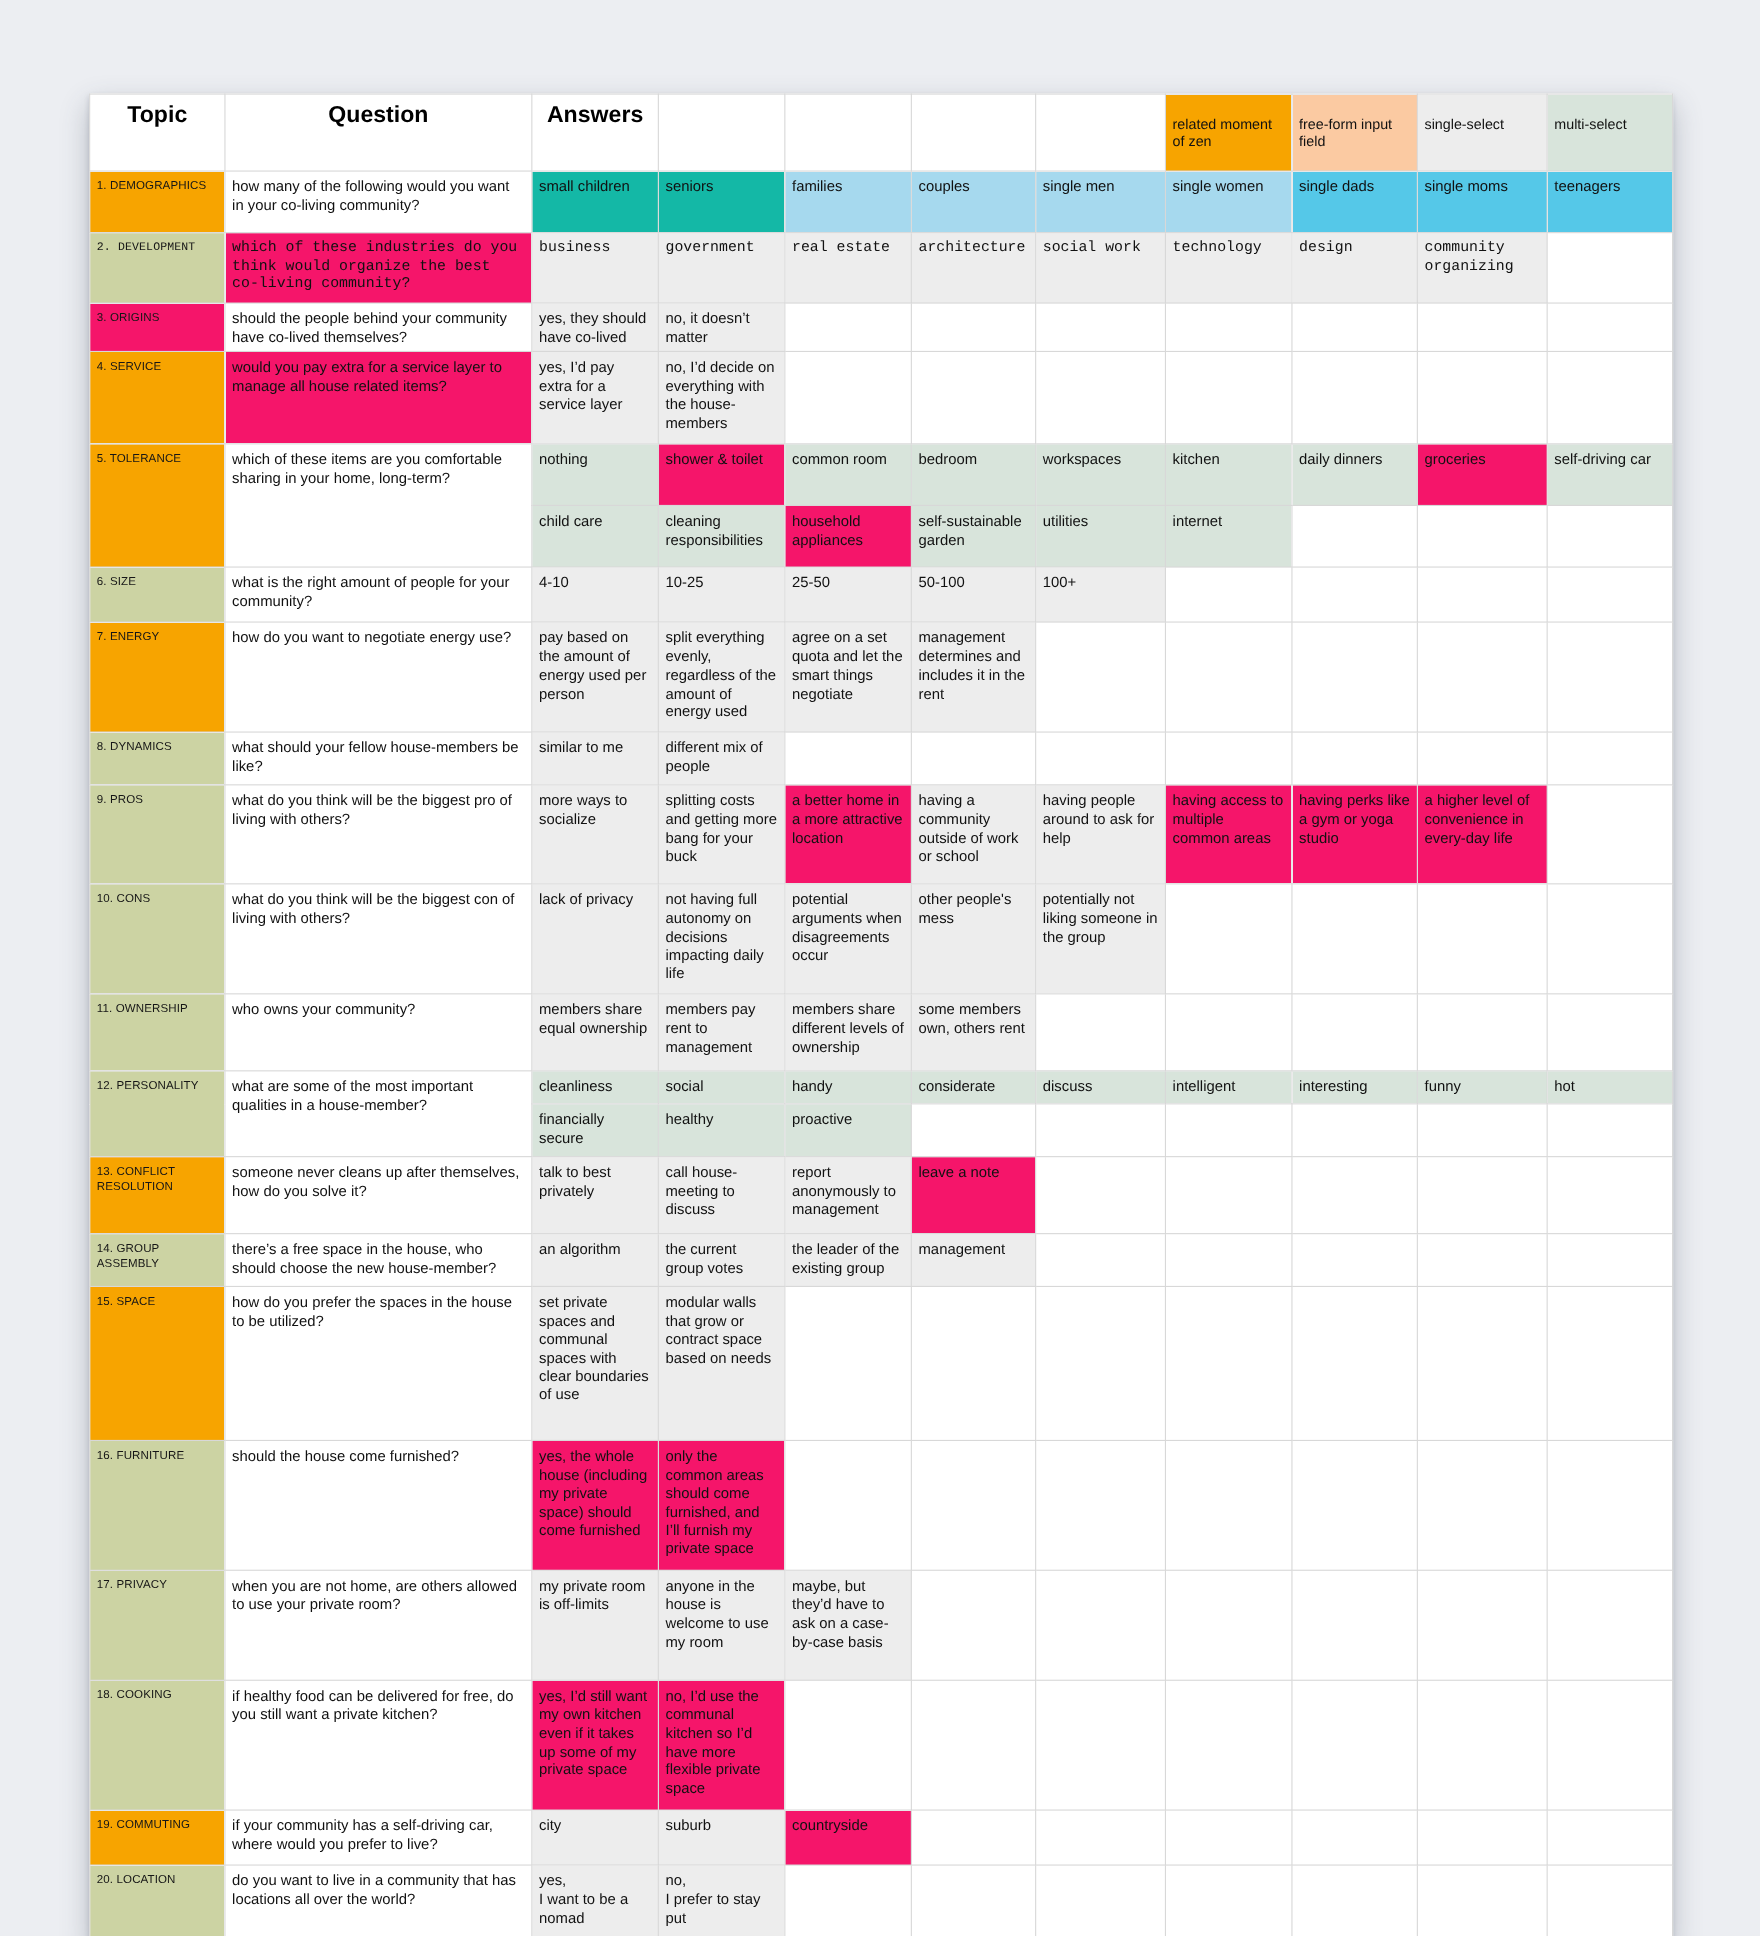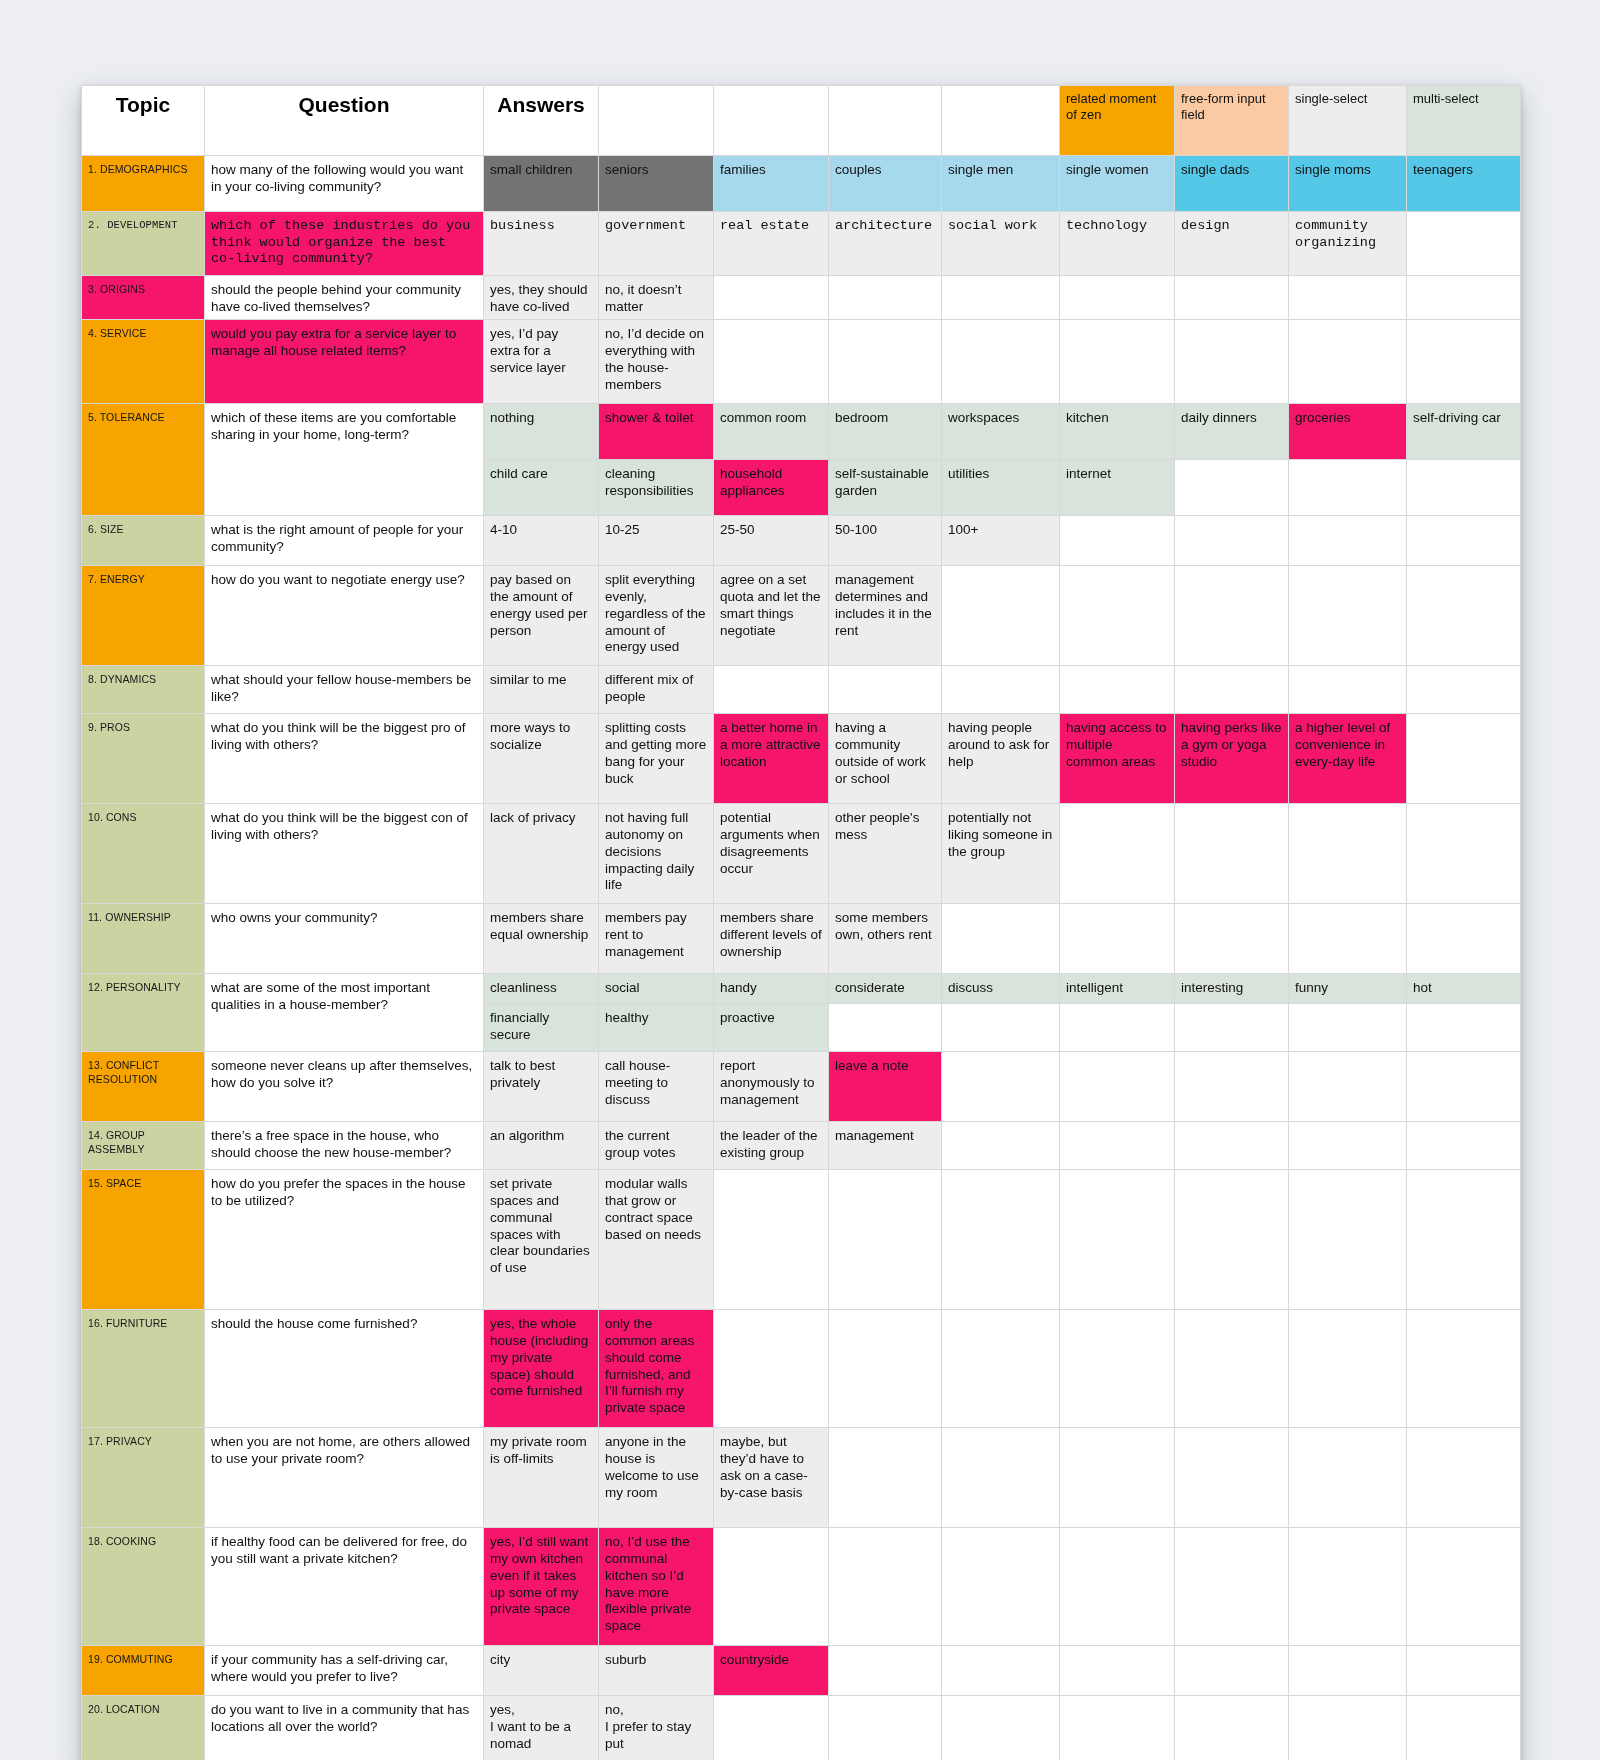--- a/index.html
+++ b/index.html
@@ -42,21 +42,21 @@
     font-weight: bold;
     color: #000;
     padding-top: 7px;
     background: #fff;
     text-align: center;
   }
   th.legend {
     font-size: 13px;
     font-weight: 400;
     line-height: 1.25;
-    padding-top: 5px;
+    padding-top: 19px;
   }
   th.spacer { background: #fff; }
   td.topic {
     font-size: 10.5px;
     line-height: 1.3;
     color: #161616;
     padding-top: 7px;
     letter-spacing: .1px;
   }
   td.question {
@@ -64,21 +64,21 @@
     line-height: 1.24;
     padding-top: 6px;
   }
   td.cell {
     font-size: 13.5px;
     line-height: 1.24;
     padding-top: 6px;
     white-space: pre-line;
   }
 </style>
-<style>.c-orange{background:#f7a400;}.c-sage{background:#ccd3a3;}.c-pink{background:#f5156a;}.c-peach{background:#fbcaa2;}.c-gray{background:#ededed;}.c-green{background:#d8e4db;}.c-blue1{background:#737373;}.c-blue2{background:#a6d9ee;}.c-blue3{background:#55c8e8;}.c-white{background:#ffffff;}</style></head>
+<style>.c-orange{background:#f7a400;}.c-sage{background:#ccd3a3;}.c-pink{background:#f5156a;}.c-peach{background:#fbcaa2;}.c-gray{background:#ededed;}.c-green{background:#d8e4db;}.c-blue1{background:#14b8a6;}.c-blue2{background:#a6d9ee;}.c-blue3{background:#55c8e8;}.c-white{background:#ffffff;}</style></head>
 <body>
 
 <div class="sheet">
   <table>
     <colgroup>
       <col class="c-topic">
         <col class="c-question">
       <col class="c-a1">
         <col class="c-a2">
         <col class="c-a3">

